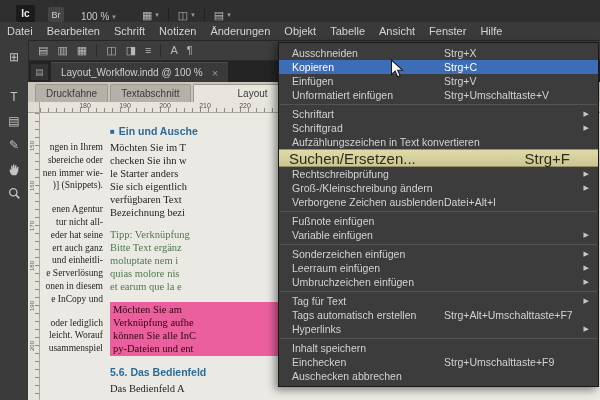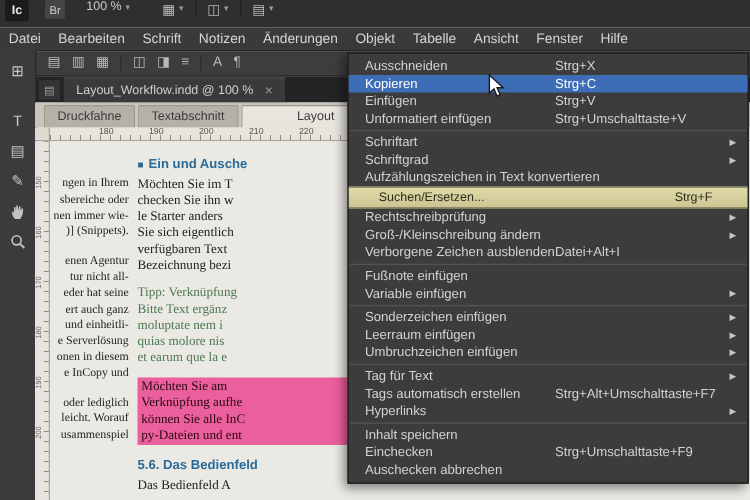--- a/index.html
+++ b/index.html
@@ -1,21 +1,21 @@
 <!DOCTYPE html>
 <html><head>
 <meta charset="utf-8">
 <style>
   html,body{margin:0;padding:0;background:#555;}
   .app{position:relative;width:600px;height:400px;overflow:hidden;background:#ebe9e4;
        font-family:"Liberation Sans",sans-serif;-webkit-font-smoothing:antialiased;}
 
   
   .titlebar{position:absolute;top:0;left:0;right:0;height:22px;background:#2f2f2f;
-            display:flex;align-items:flex-start;gap:7px;padding-left:4px;box-sizing:border-box;}
+            display:flex;align-items:flex-end;gap:7px;padding-left:16px;box-sizing:border-box;}
   .applogo{width:19px;height:17px;background:#1b1b1b;color:#e8e8e8;font-size:10px;font-weight:bold;
            display:flex;align-items:center;justify-content:center;border-radius:2px;}
   .brbox{width:16px;height:15px;background:#454545;color:#cfcfcf;font-size:9px;
          display:flex;align-items:center;justify-content:center;border-radius:2px;margin-left:6px;}
   .zoombox{display:flex;align-items:center;gap:3px;color:#c9c9c9;font-size:10px;margin-left:10px;}
   .caret{font-size:7px;color:#9a9a9a;}
   .tb-tools{display:flex;align-items:center;margin-left:10px;}
   .tb-group{display:flex;align-items:center;gap:3px;padding:0 9px;color:#b5b5b5;font-size:11px;}
   .tb-vsep{width:1px;height:14px;background:#222;}
 
@@ -90,22 +90,22 @@
            border:1px solid #191919;box-shadow:-3px 3px 8px rgba(0,0,0,.45);
            padding:3px 0;z-index:20;box-sizing:border-box;}
   .mi{position:relative;height:14px;display:flex;align-items:center;font-size:10.5px;
       color:#d2d2d2;padding-left:13px;}
   .mi .sc{position:absolute;left:165px;}
   .mi .arrow{position:absolute;right:9px;font-size:7px;color:#c6c6c6;}
   .mi.hl{background:#3e6db8;color:#fff;}
   .sep{height:1px;background:#545454;margin:2px 1px;}
   .search-row{height:16px;background:linear-gradient(#e0daa8,#cbc593);
               border-top:1px solid #97916a;border-bottom:1px solid #97916a;
-              color:#2f2d1a;font-size:10px;display:flex;align-items:center;
-              justify-content:space-between;padding:0 28px 0 24px;}
+              color:#2f2d1a;font-size:15px;display:flex;align-items:center;
+              justify-content:space-between;padding:0 28px 0 10px;}
   .cursor{position:absolute;left:390px;top:59px;z-index:30;}
 </style>
 </head>
 <body>
 
 <div class="app">
 
   <div class="titlebar">
     <div class="applogo">Ic</div>
     <div class="brbox">Br</div>

